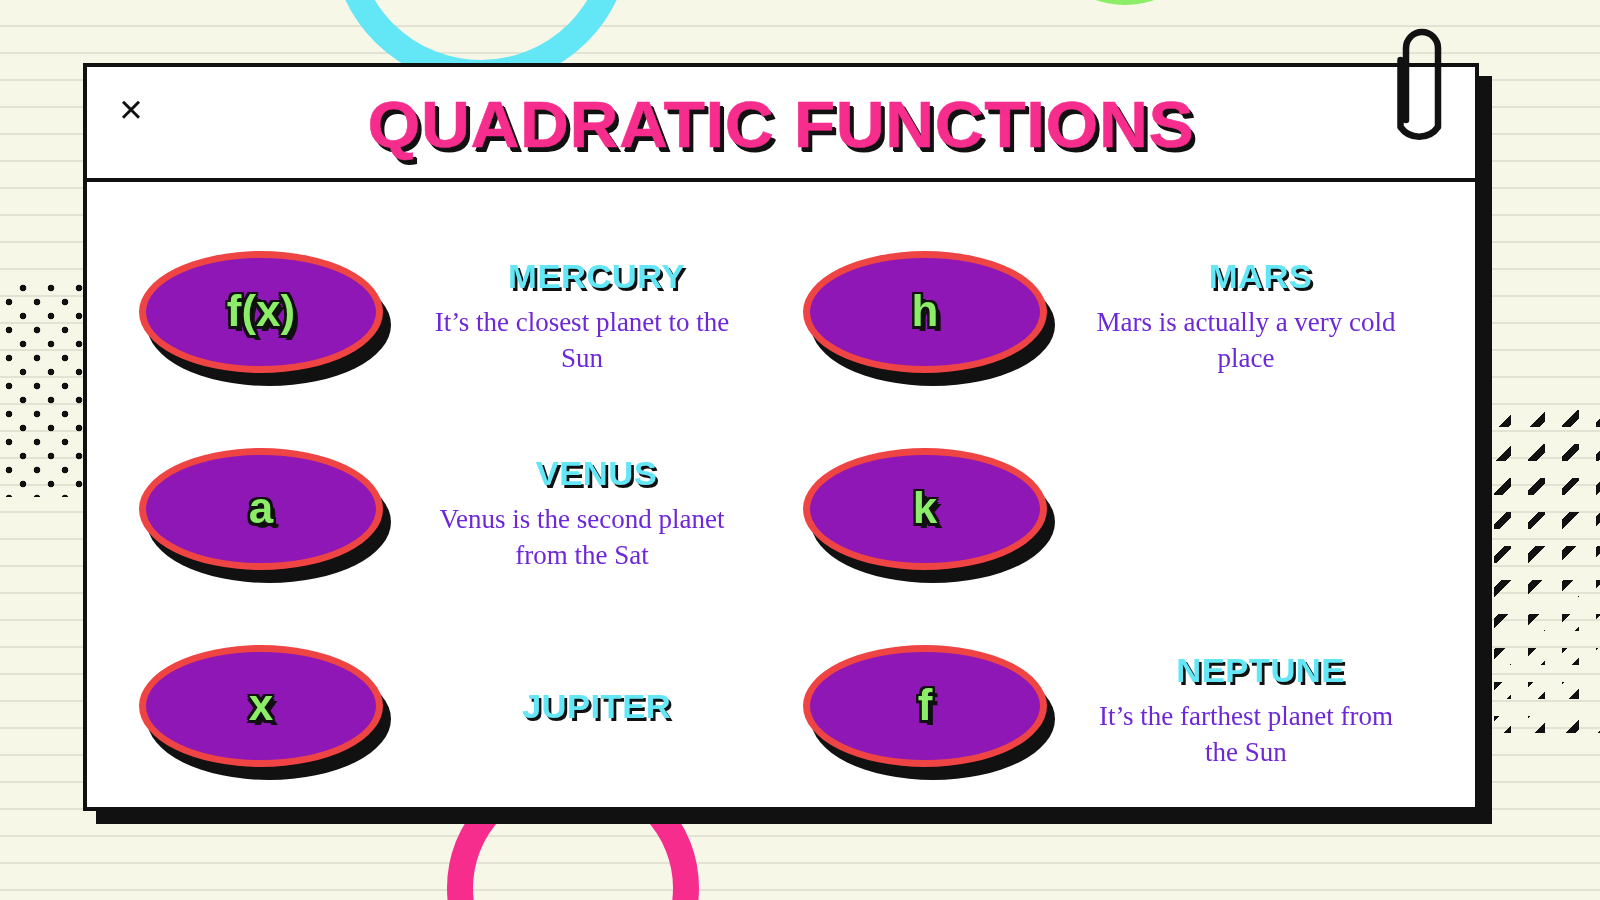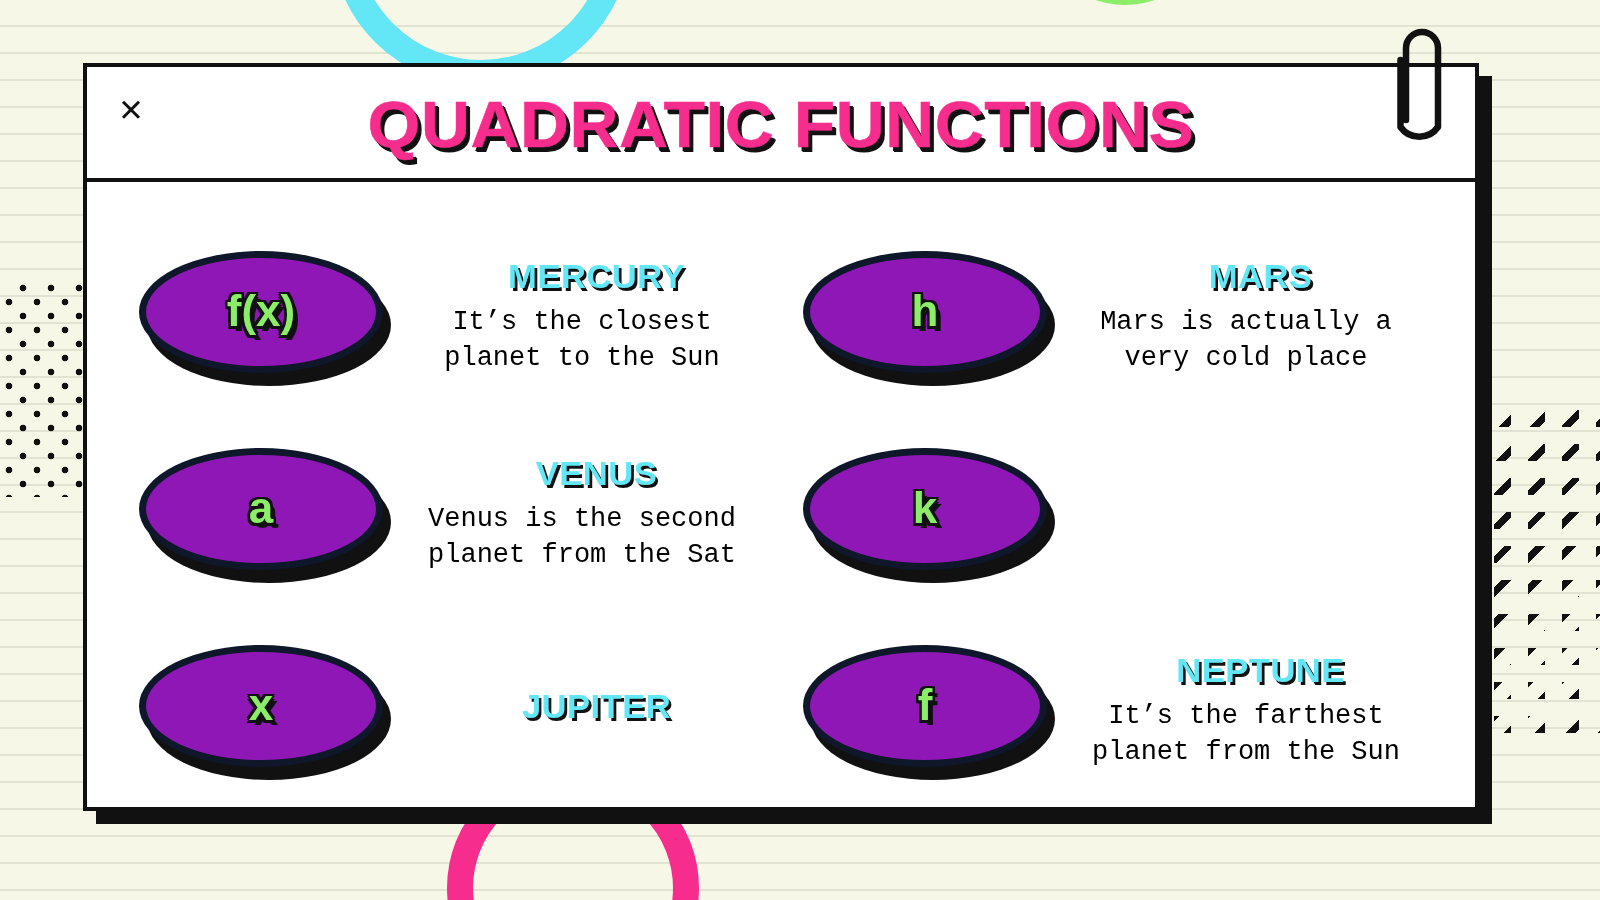--- a/index.html
+++ b/index.html
@@ -182,21 +182,21 @@
     width: 244px; height: 122px;
     border-radius: 50%;
     background: #111111;
   }
   .badge {
     position: absolute;
     left: 0px; top: 0px;
     width: 244px; height: 122px;
     border-radius: 50%;
     background: #8E17B5;
-    border: 7px solid #0f172a;
+    border: 7px solid #ef4444;
     box-sizing: border-box;
     display: flex;
     align-items: center;
     justify-content: center;
   }
   .badge-label {
     font-family: "Liberation Sans", sans-serif;
     font-weight: bold;
     font-size: 44px;
     line-height: 1;
@@ -223,24 +223,24 @@
     letter-spacing: 0.4px;
     color: #63E6F5;
     text-shadow: 2.5px 3px 0 #111111;
     transform: scaleX(1.05);
     transform-origin: left center;
     margin: 0 0 12px 0;
     line-height: 1;
     white-space: nowrap;
   }
   .item-desc {
-    font-family: Liberation Mono, monospace;
+    font-family: Liberation Serif, serif;
     font-size: 27px;
     line-height: 1.32;
-    color: #000000;
+    color: #6d28d9;
     margin: 0;
     max-width: 330px;
   }
 </style>
 </head>
 <body>
 
 <div id="bg-paper"></div>
 
 <div class="deco" id="deco-ring-cyan"></div>

